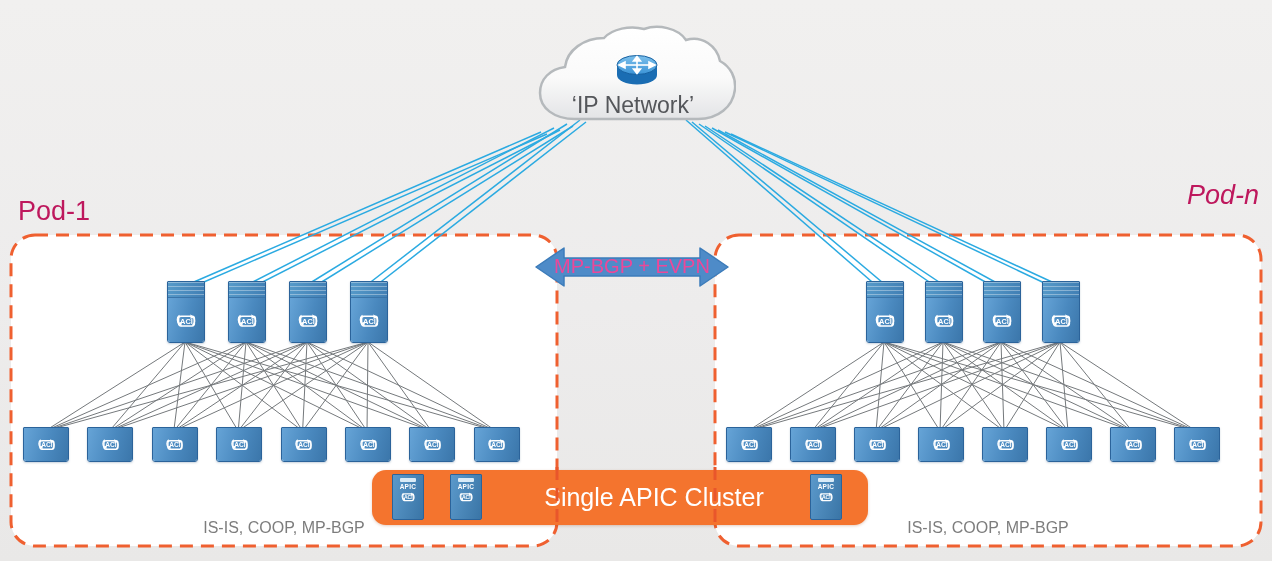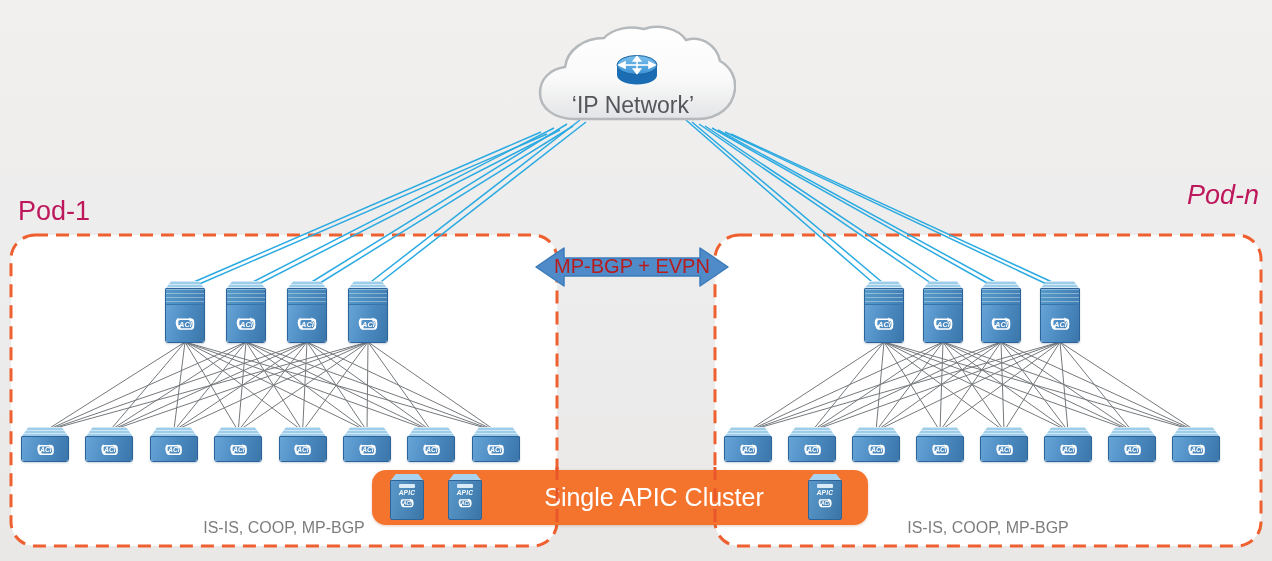--- a/index.html
+++ b/index.html
@@ -25,21 +25,21 @@
 
   
   .cloud { position:absolute; left:530px; top:22px; width:206px; height:112px; z-index:3; }
   .cloud svg.cshape { position:absolute; left:0; top:0; width:206px; height:112px; }
   .router { position:absolute; left:84px; top:28px; width:46px; height:40px; }
   .cloud-label { position:absolute; left:4px; right:4px; top:70px; text-align:center;
                  color:#54565a; font-size:23px; }
 
   
   #devices { position:absolute; left:0; top:0; z-index:4; }
-  .sw, .tower { position:absolute; display:flex; flex-direction:column;font-style:italic; }
+  .sw, .tower { position:absolute; display:flex; flex-direction:row; }
   .sw-top { height:7px; margin:0 1px;
             clip-path:polygon(0 100%,14% 0,86% 0,100% 100%);
             background:repeating-linear-gradient(180deg, rgba(255,255,255,.55) 0 1px, rgba(0,0,0,0) 1px 3px), #9ecdea; }
   .leaf .sw-top { height:9px; }
   .sw-box { flex:1; display:flex; flex-direction:column; border:1px solid #2b639a;
             border-radius:1px 1px 3px 3px; overflow:hidden;
             box-shadow:0 1px 2px rgba(40,80,120,.25); }
   .sw-vent { height:15px; border-bottom:1px solid #3a74a8;
              background:repeating-linear-gradient(180deg, rgba(255,255,255,.35) 0 1px, rgba(0,0,0,0) 1px 4px),
                         linear-gradient(100deg,#569ac9,#417fb4); }
@@ -53,21 +53,21 @@
   .b-head  { fill:#ffffff; }
   .b-rect  { fill:none; stroke:#ffffff; stroke-width:1.7; }
   .badge-text { fill:#ffffff; font-weight:bold; font-size:8px; text-anchor:middle;
                 font-family:"Liberation Sans", sans-serif; }
 
   
   .arrow-wrap { position:absolute; left:534px; top:245px; width:196px; height:44px; z-index:3; }
   .arrow-wrap svg { position:absolute; inset:0; width:196px; height:44px; }
   .arrow-shape { fill:#4e8bc8; stroke:#3c7cba; stroke-width:1.5; stroke-linejoin:round; }
   .arrow-text { position:absolute; inset:0; display:flex; align-items:center; justify-content:center;
-                color:#b91c1c; font-size:20px; padding-bottom:1px;text-align:center; }
+                color:#ec4899; font-size:20px; padding-bottom:1px;text-align:center; }
 
   
   .banner { position:absolute; left:372px; top:470px; width:496px; height:55px; z-index:5;
             background:#f4742e; border-radius:14px; box-shadow:0 1px 3px rgba(150,60,10,.25); }
   .banner-text { position:absolute; left:140px; right:72px; top:0; bottom:0;
                  display:flex; align-items:center; justify-content:center;
                  color:#ffffff; font-size:25px; }
   .tower { top:4px; width:34px; height:46px; }
   .t-top { height:6px; margin:0 1px;
            clip-path:polygon(0 100%,15% 0,85% 0,100% 100%);

